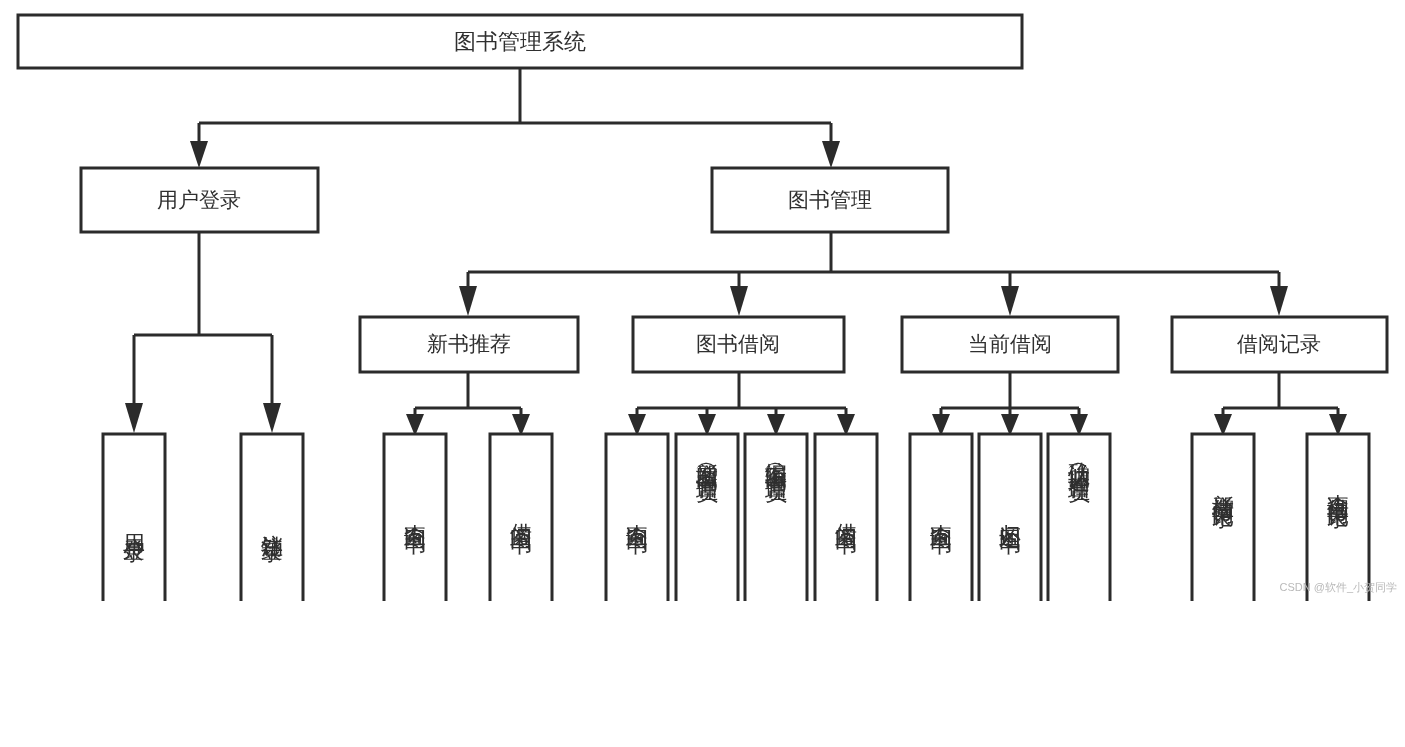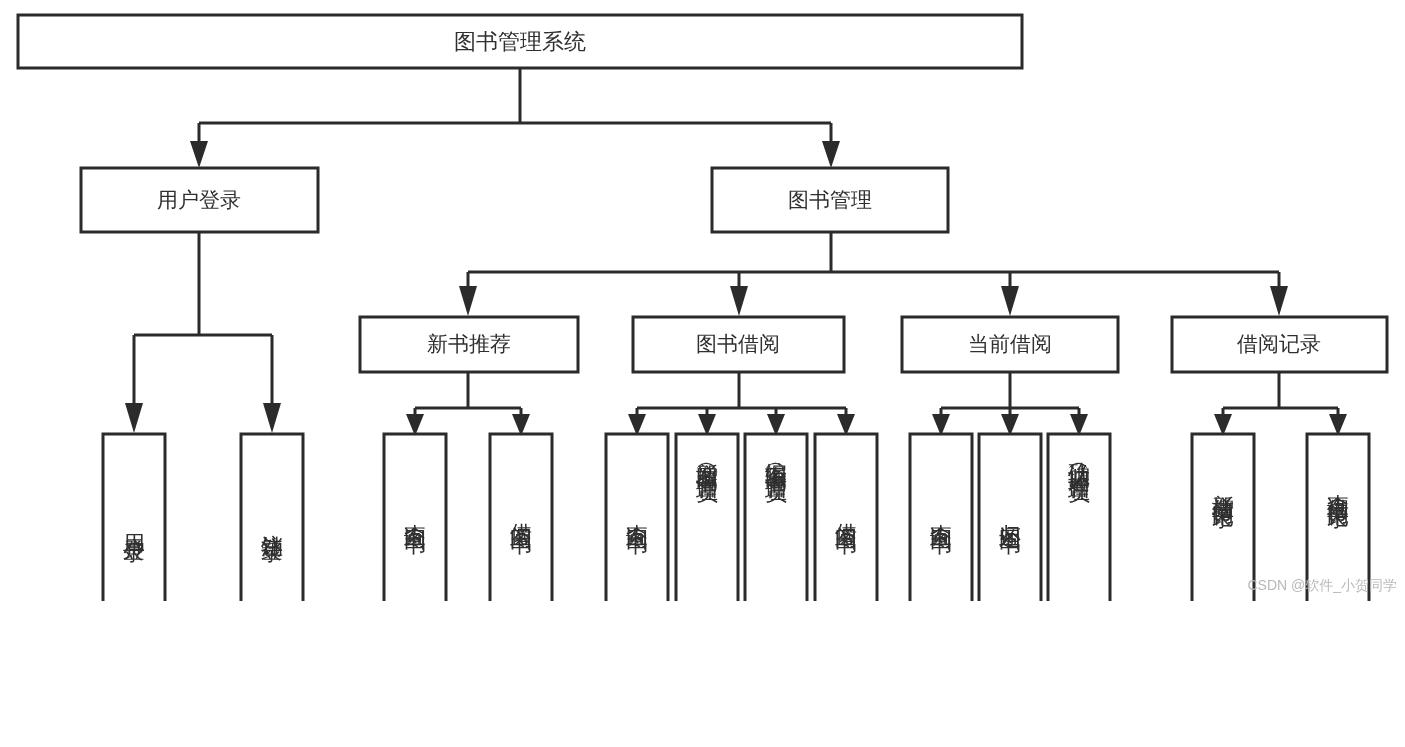--- a/index.html
+++ b/index.html
@@ -64,21 +64,21 @@
     color: #2f2f2f;
     line-height: 1.0;
     letter-spacing: 3px;
     white-space: nowrap;
   }
   .watermark {
     position: absolute;
     right: 8px;
     bottom: 6px;
     font-family: "Liberation Sans", "DejaVu Sans", sans-serif;
-    font-size: 14px;
+    font-size: 11px;
     color: #b9b9b9;
     white-space: nowrap;
   }
 </style>
 </head>
 <body>
 
 <div id="diagram-root">
 
   <svg class="tree-svg" viewBox="0 0 1405 747" xmlns="http://www.w3.org/2000/svg">

